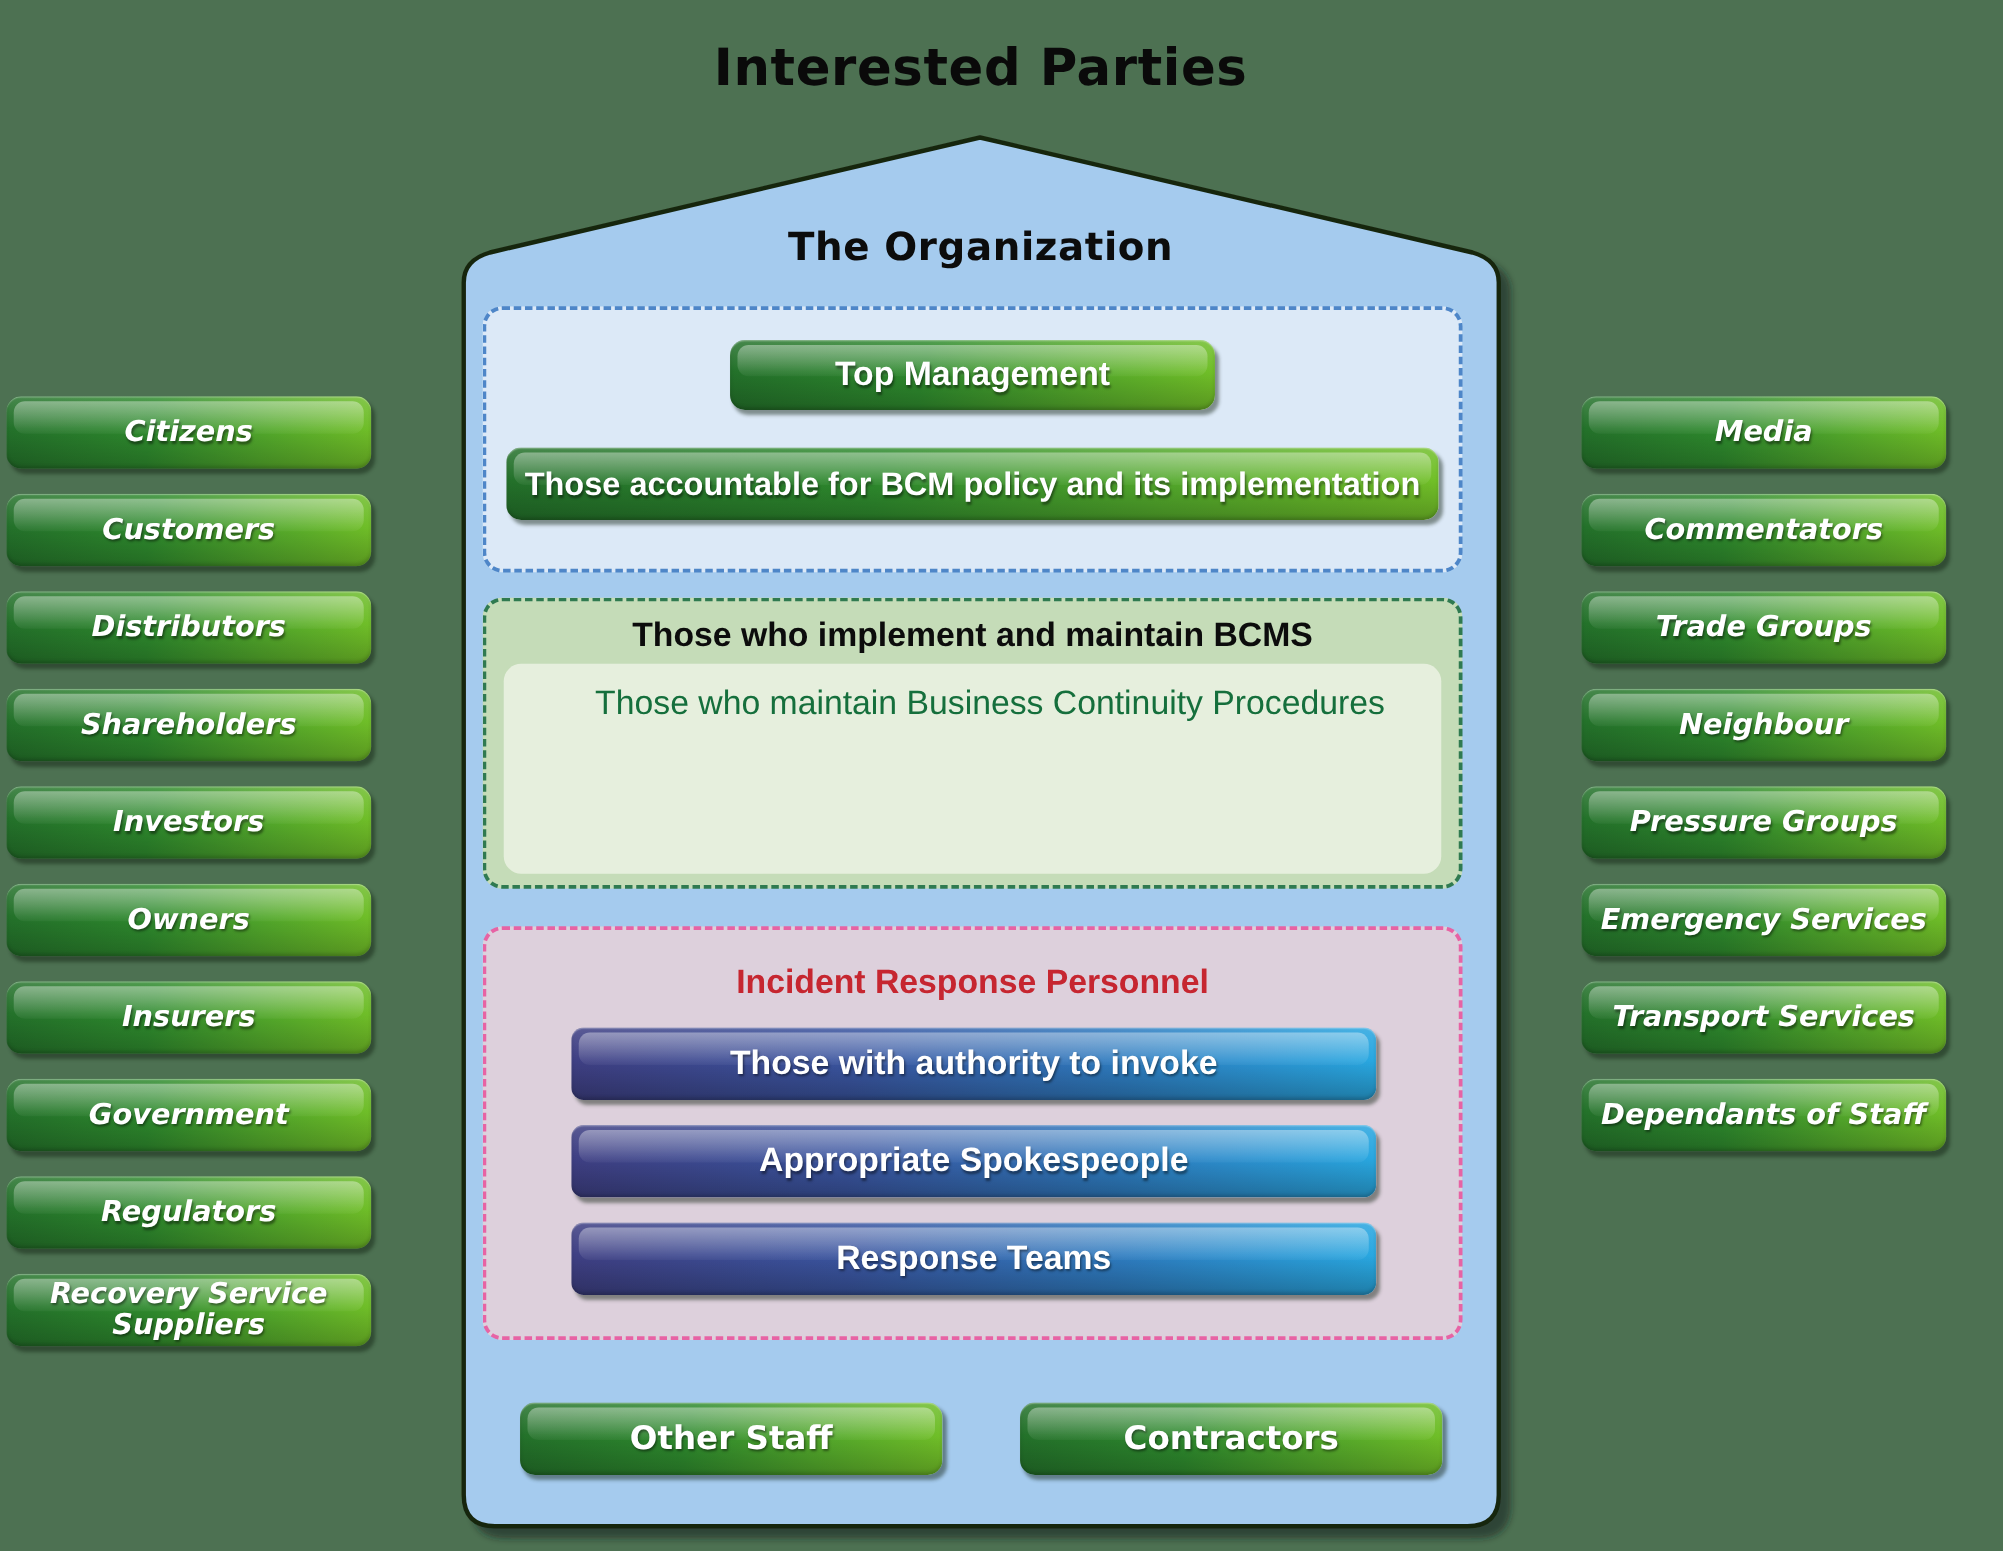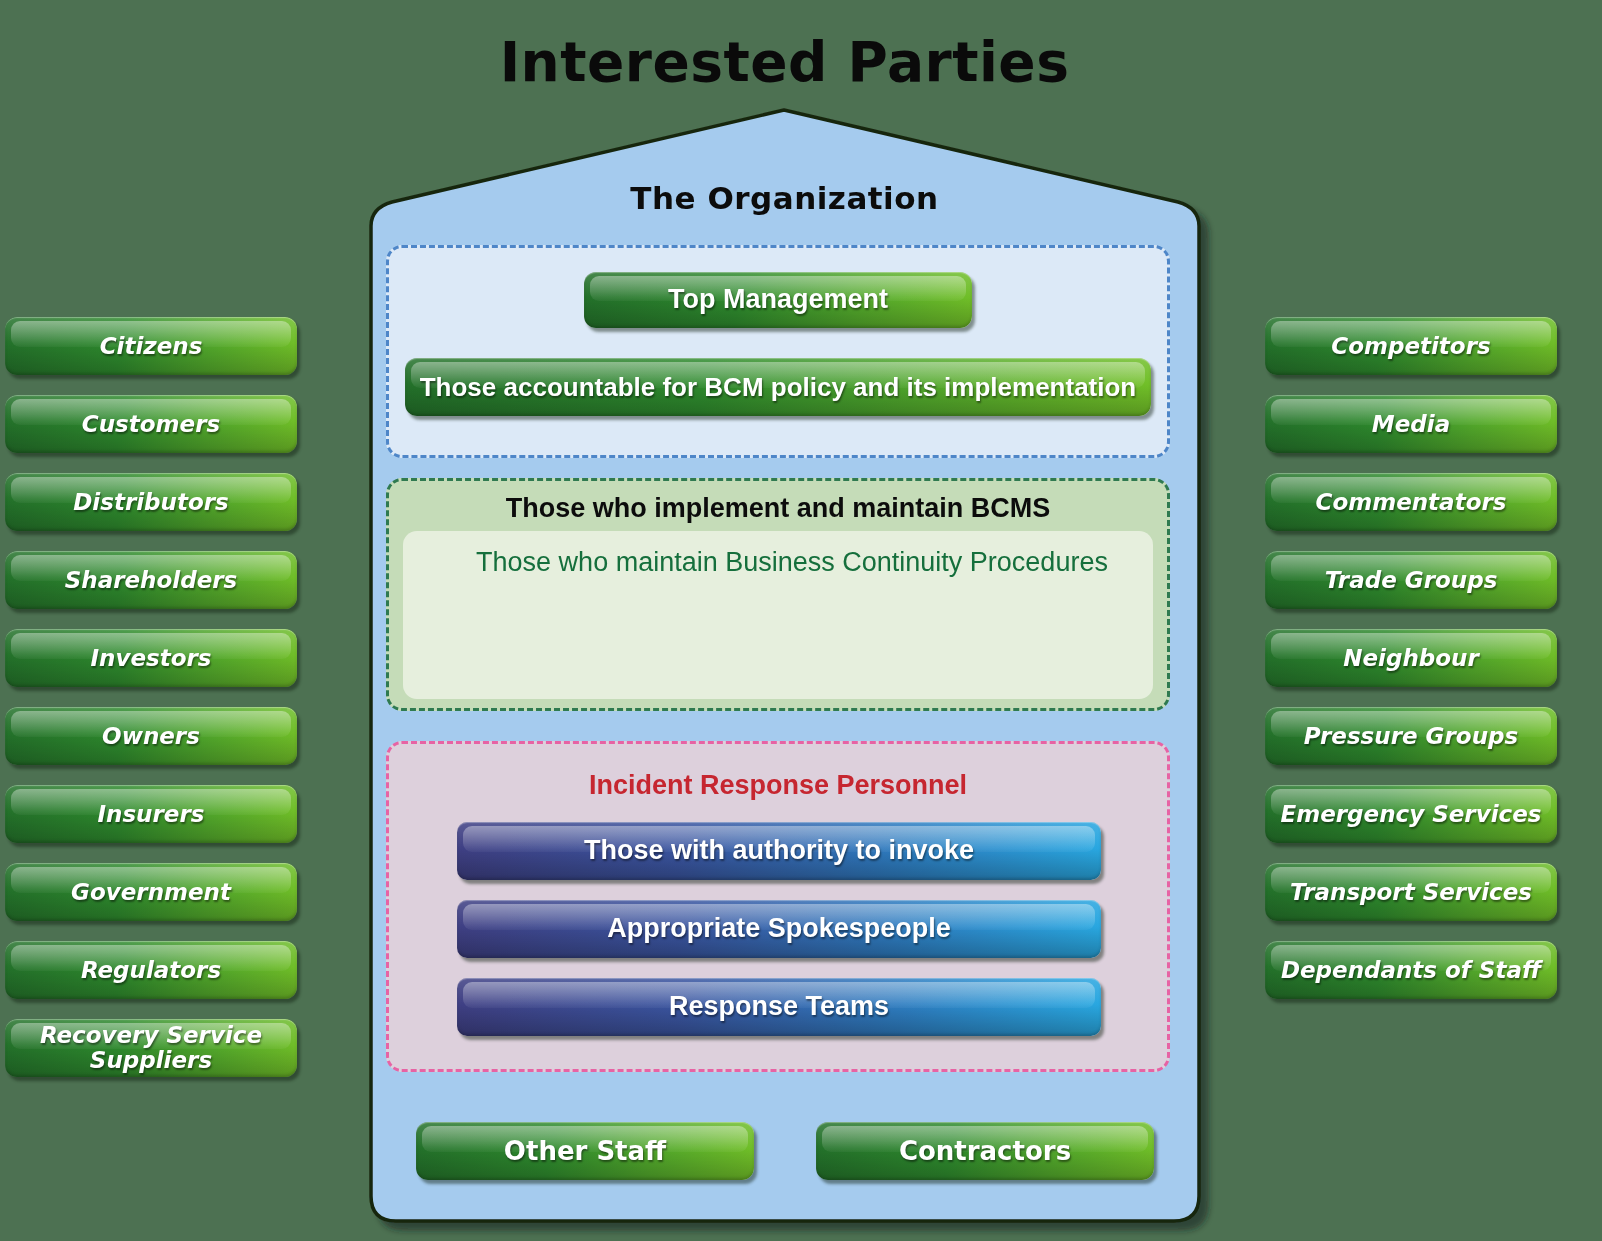--- a/index.html
+++ b/index.html
@@ -10,21 +10,21 @@
   .stage{
     position:relative;
     width:1602px;height:1241px;
     overflow:hidden;
   }
   .house-svg{position:absolute;left:0;top:0;width:1602px;height:1241px;}
 
   .main-title{
     position:absolute;left:366px;top:30px;width:837px;margin:0;
     text-align:center;color:#0a0a0a;
-    font-size:55px;font-weight:700;letter-spacing:.5px;
+    font-size:41px;font-weight:700;letter-spacing:.5px;
     font-family:"DejaVu Sans",sans-serif;
   }
   .org-title{
     position:absolute;left:366px;top:180px;width:837px;margin:0;
     text-align:center;color:#0c0c0c;
     font-size:31px;font-weight:700;letter-spacing:.5px;
     font-family:"DejaVu Sans",sans-serif;
   }
 
   .sec{position:absolute;left:386px;width:784px;border-radius:16px;box-sizing:border-box;}
@@ -207,23 +207,20 @@
       <div class="pill green side-pill">
         <span class="lbl">Regulators</span>
       </div>
       <div class="pill green side-pill">
         <span class="lbl">Recovery Service Suppliers</span>
       </div>
     </div>
 
   <div class="side-col right-col">
 
-  <div class="pill green side-pill">
-        <span class="lbl">Competitors</span>
-      </div>
       <div class="pill green side-pill">
         <span class="lbl">Media</span>
       </div>
       <div class="pill green side-pill">
         <span class="lbl">Commentators</span>
       </div>
       <div class="pill green side-pill">
         <span class="lbl">Trade Groups</span>
       </div>
       <div class="pill green side-pill">

